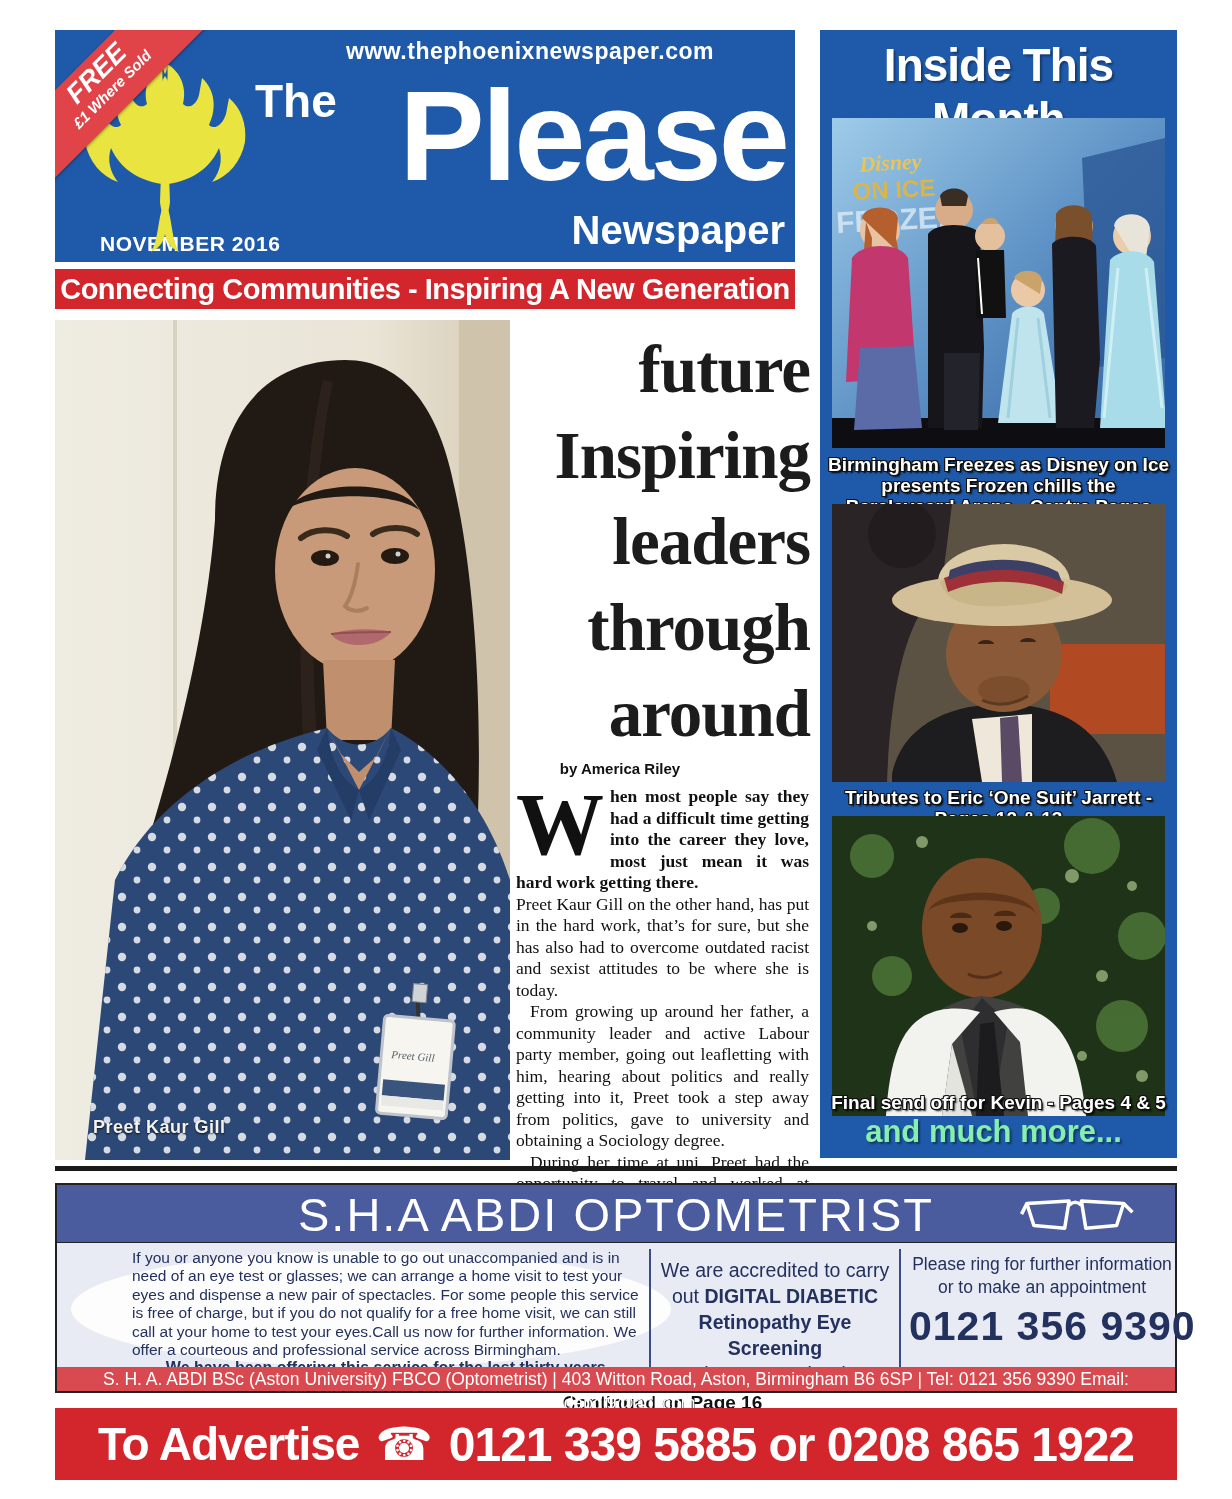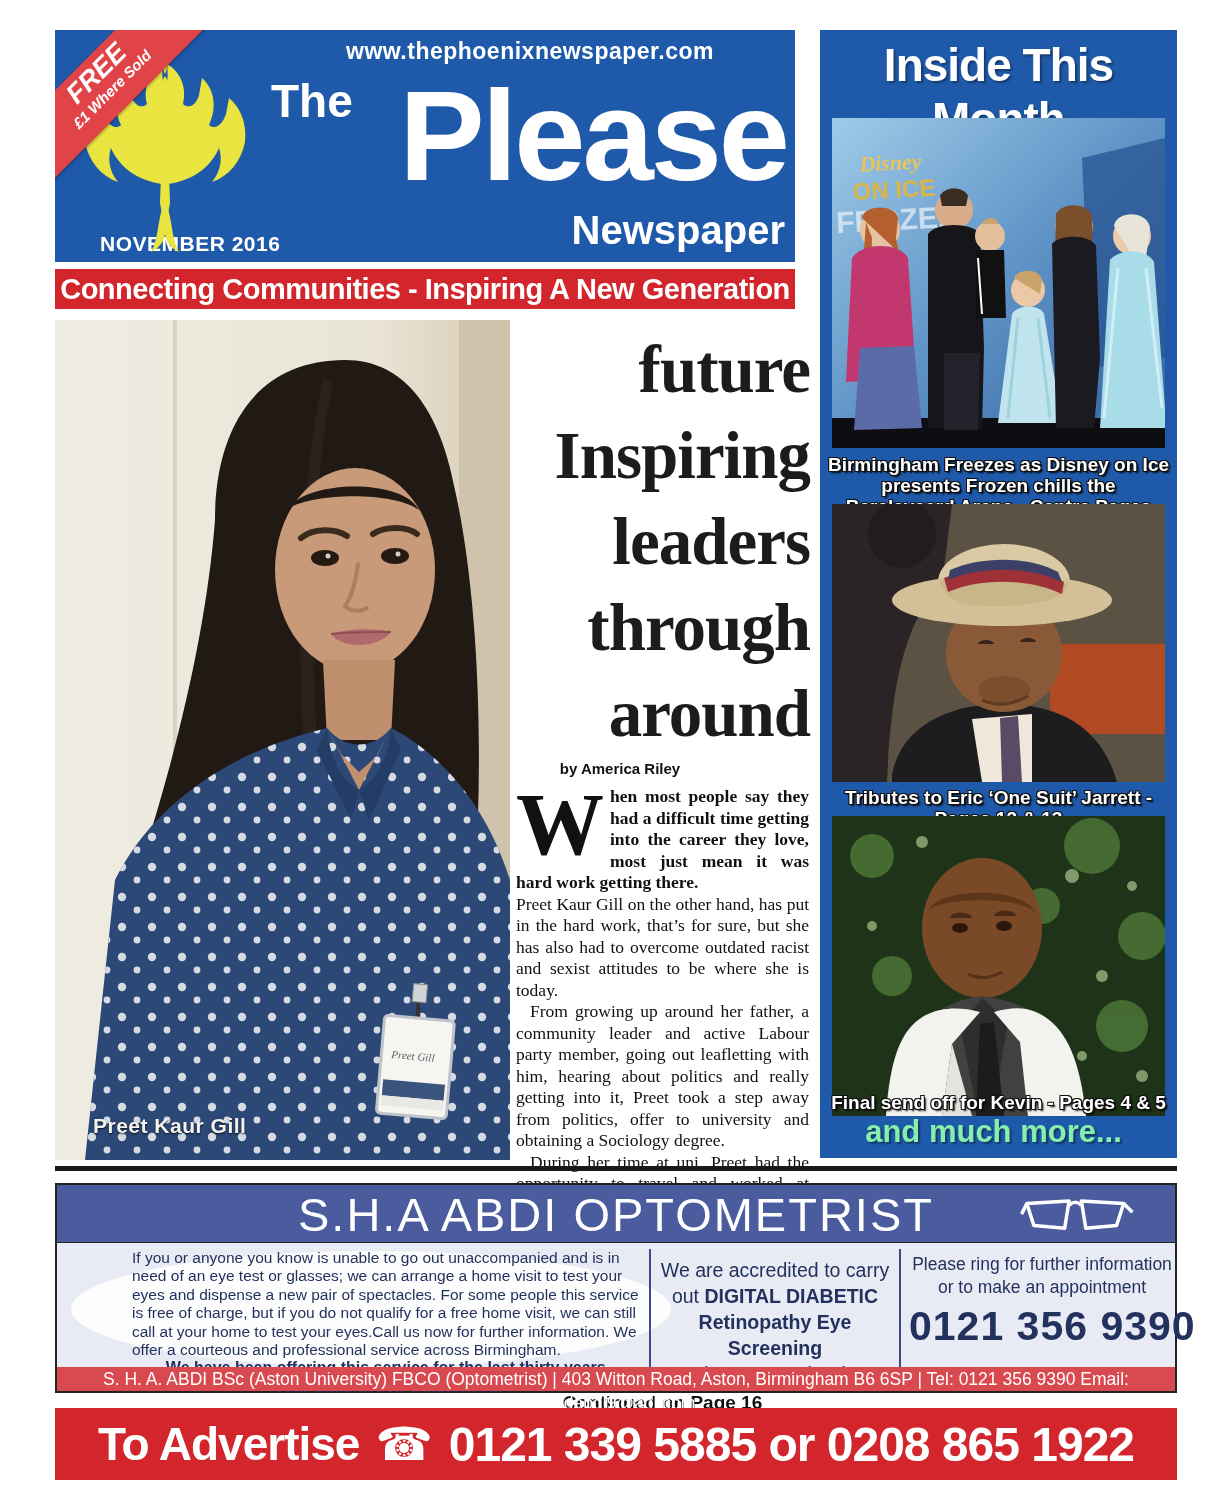--- a/index.html
+++ b/index.html
@@ -2,41 +2,41 @@
 <html><head>
 <meta charset="utf-8">
 <style>
   * { margin:0; padding:0; box-sizing:border-box; }
   body { background:#e8e8e8; font-family:"Liberation Sans", sans-serif; }
   .page { position:relative; width:1232px; height:1499px; background:#ffffff; margin:0 auto; overflow:hidden; }
 
   
   .masthead { position:absolute; left:55px; top:30px; width:740px; height:232px; background:#1e5aa9; overflow:hidden; }
   .mast-site { position:absolute; top:8px; left:220px; right:10px; text-align:center; color:#fff; font-weight:bold; font-size:23px; letter-spacing:.5px; }
-  .mast-the { position:absolute; left:200px; top:44px; color:#fff; font-weight:bold; font-size:46px;margin-left:16px; }
+  .mast-the { position:absolute; left:200px; top:44px; color:#fff; font-weight:bold; font-size:46px; }
   .mast-phoenix { position:absolute; right:8px; top:42px; color:#fff; font-weight:bold; font-size:128px; line-height:1; letter-spacing:-3px; }
   .mast-newspaper { position:absolute; right:10px; top:178px; color:#fff; font-weight:bold; font-size:40px; }
   .mast-date { position:absolute; left:45px; bottom:6px; color:#fff; font-weight:bold; font-size:21px; letter-spacing:.5px; }
   .logo { position:absolute; left:4px; top:22px; width:212px; height:212px; }
   .ribbon { position:absolute; left:-74px; top:22px; width:250px; height:62px; background:#e04348; transform:rotate(-45deg); text-align:center; color:#fff; font-style:italic; font-weight:bold; box-shadow:0 1px 3px rgba(0,0,0,.4); }
   .ribbon .r1 { font-size:27px; line-height:30px; margin-top:2px; }
   .ribbon .r2 { font-size:15px; line-height:16px; }
   .tagline { position:absolute; left:55px; top:269px; width:740px; height:40px; background:#d2262c; color:#fff; font-weight:bold; font-size:29px; text-align:center; line-height:40px; letter-spacing:-0.5px; }
 
   
   .sidebar { position:absolute; left:820px; top:30px; width:357px; height:1128px; background:#1e5aa9; }
   .sb-title { color:#fff; font-weight:bold; font-size:46px; text-align:center; margin-top:8px; letter-spacing:-1px; text-shadow:2px 2px 2px rgba(0,0,0,.35); }
   .sb-photo { position:absolute; left:12px; width:333px; overflow:hidden; background:#444; }
   .sb-cap { position:absolute; left:6px; width:345px; text-align:center; color:#fff; font-weight:bold; font-size:19px; line-height:21px;
             text-shadow:1px 1px 0 #111,-1px -1px 0 #111,1px -1px 0 #111,-1px 1px 0 #111,2px 2px 2px #000; }
   .sb-more { position:absolute; left:0; width:347px; text-align:center; color:#86efac; font-weight:bold; font-size:31px; text-shadow:2px 2px 2px rgba(0,0,0,.4); }
 
   
   .main-photo { position:absolute; left:55px; top:320px; width:455px; height:840px; overflow:hidden; }
-  .photo-cap { position:absolute; left:38px; bottom:22px; color:#f4f2ec; font-size:21px; font-weight:bold; letter-spacing:.5px; text-shadow:0 1px 2px rgba(0,0,0,.8); }
+  .photo-cap { position:absolute; left:38px; bottom:22px; color:#f4f2ec; font-size:18px; font-weight:bold; letter-spacing:.5px; text-shadow:0 1px 2px rgba(0,0,0,.8); }
   .headline { position:absolute; left:430px; top:326px; width:380px; text-align:right; font-family:"Liberation Serif", serif; font-weight:bold; color:#1c1c1c; font-size:67px; line-height:86px; letter-spacing:-1px; }
   .byline { position:absolute; left:430px; top:760px; width:380px; text-align:center; font-weight:bold; font-size:15px; color:#111; }
   .article-body { position:absolute; left:516px; top:786px; width:293px; font-family:"Liberation Serif", serif; font-size:17.5px; line-height:21.5px; color:#111; text-align:justify; }
   .article-body p { margin:0; }
   .article-body p.ind { text-indent:14px; }
   .dropcap { float:left; font-size:88px; line-height:70px; padding:4px 6px 0 0; font-weight:bold; font-family:"Liberation Serif", serif; }
   .intro-b { font-weight:bold; }
   .continued { text-align:center; font-family:"Liberation Sans", sans-serif; font-weight:bold; font-size:19px; margin-top:4px; }
 
   .divider { position:absolute; left:55px; top:1166px; width:1122px; height:5px; background:#1a1a1a; }
@@ -292,21 +292,21 @@
     <div>Inspiring</div>
     <div>leaders</div>
     <div>through</div>
     <div>around</div>
   </div>
   <div class="byline">by America Riley</div>
 
   <div class="article-body">
     <p><span class="dropcap">W</span><span class="intro-b">hen most people say they had a difficult time getting into the career they love, most just mean it was hard work getting there.</span></p>
     <p>Preet Kaur Gill on the other hand, has put in the hard work, that’s for sure, but she has also had to overcome outdated racist and sexist attitudes to be where she is today.</p>
-    <p class="ind">From growing up around her father, a community leader and active Labour party member, going out leafletting with him, hearing about politics and really getting into it, Preet took a step away from politics, offer to university and obtaining a Sociology degree.</p>
+    <p class="ind">From growing up around her father, a community leader and active Labour party member, going out leafletting with him, hearing about politics and really getting into it, Preet took a step away from politics, gave to university and obtaining a Sociology degree.</p>
     <p class="ind">During her time at uni, Preet had the opportunity to travel and worked at Camp America, before working in Kibbutz in Israel, and then in New Delhi working with street children. “This gave me a really good international perspective about the world in general and international policies” explained Preet, “It gave me a great grounding and a good overview on the things I really wanted to do.”</p>
     <div class="continued">Continued on Page 16</div>
   </div>
 
   <div class="divider"></div>
 
   <div class="ad">
     <div class="ad-band">
       <div class="ad-title">S.H.A ABDI OPTOMETRIST</div>
       <svg class="ad-glasses" viewBox="0 0 130 50">

